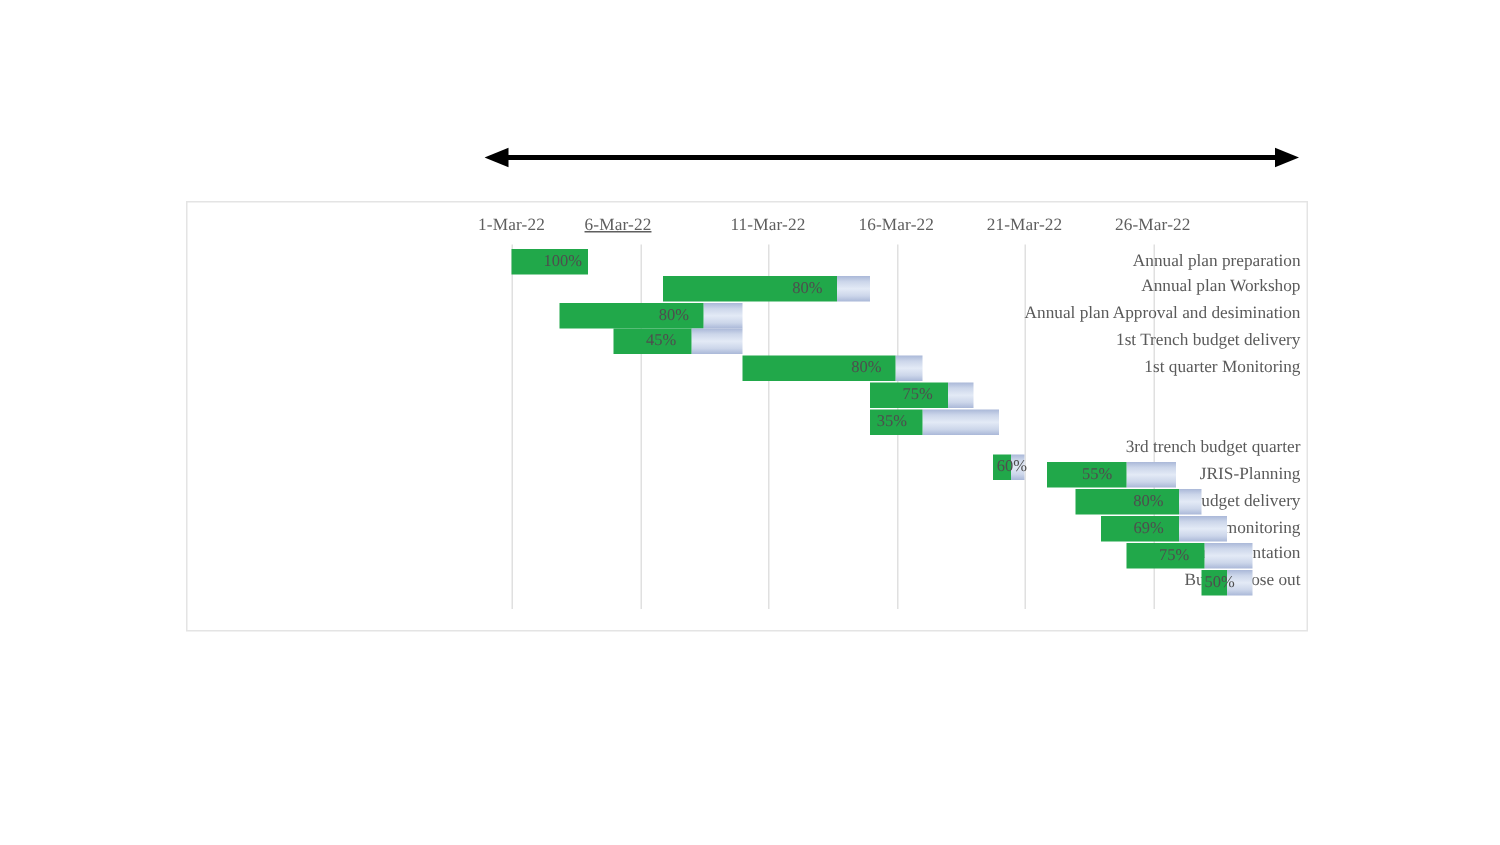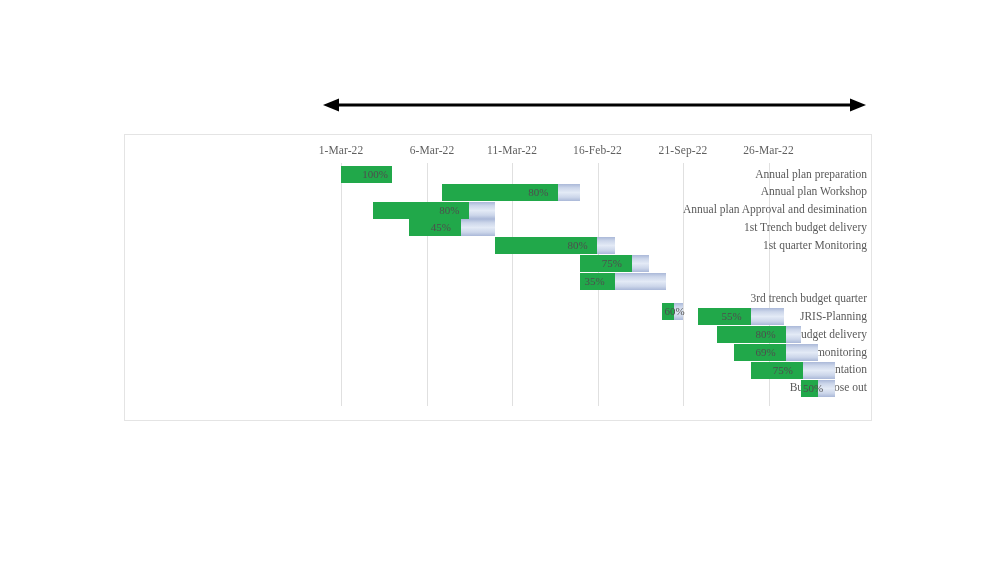--- a/index.html
+++ b/index.html
@@ -132,24 +132,24 @@
     <line x1="12" y1="10" x2="531" y2="10" stroke="#000000" stroke-width="3.2"></line>
     <polygon points="0,10 16,3.5 16,16.5" fill="#000000"></polygon>
     <polygon points="543,10 527,3.5 527,16.5" fill="#000000"></polygon>
   </svg>
 </div>
 
 <div id="gantt-chart">
 
   <div id="date-axis">
       <div class="date-tick" style="left: 216px;">1-Mar-22</div>
-      <div class="date-tick" style="left: 307px;">6-Mar-22</div>
+      <div class="date-tick" style="left: 287px; text-decoration: underline;">6-Mar-22</div>
       <div class="date-tick" style="left: 387px;">11-Mar-22</div>
-      <div class="date-tick" style="left: 472.5px;">16-Feb-22</div>
-      <div class="date-tick" style="left: 558px;">21-Sep-22</div>
+      <div class="date-tick" style="left: 472.5px;">16-Mar-22</div>
+      <div class="date-tick" style="left: 558px;">21-Mar-22</div>
       <div class="date-tick" style="left: 643.5px;">26-Mar-22</div>
     </div>
 
   <div id="plot-area">
     <div id="gridlines">
         <div class="gridline" style="left: 216px; background: rgb(224, 224, 224);"></div>
         <div class="gridline" style="left: 301.5px; background: rgb(224, 224, 224);"></div>
         <div class="gridline" style="left: 387px; background: rgb(224, 224, 224);"></div>
         <div class="gridline" style="left: 472.5px; background: rgb(224, 224, 224);"></div>
         <div class="gridline" style="left: 558px; background: rgb(224, 224, 224);"></div>

